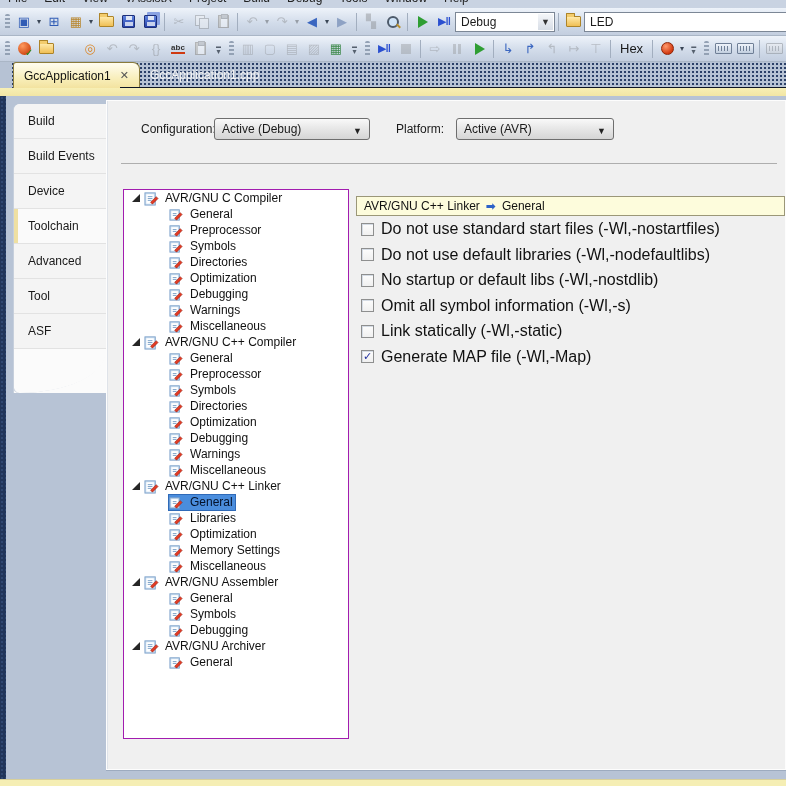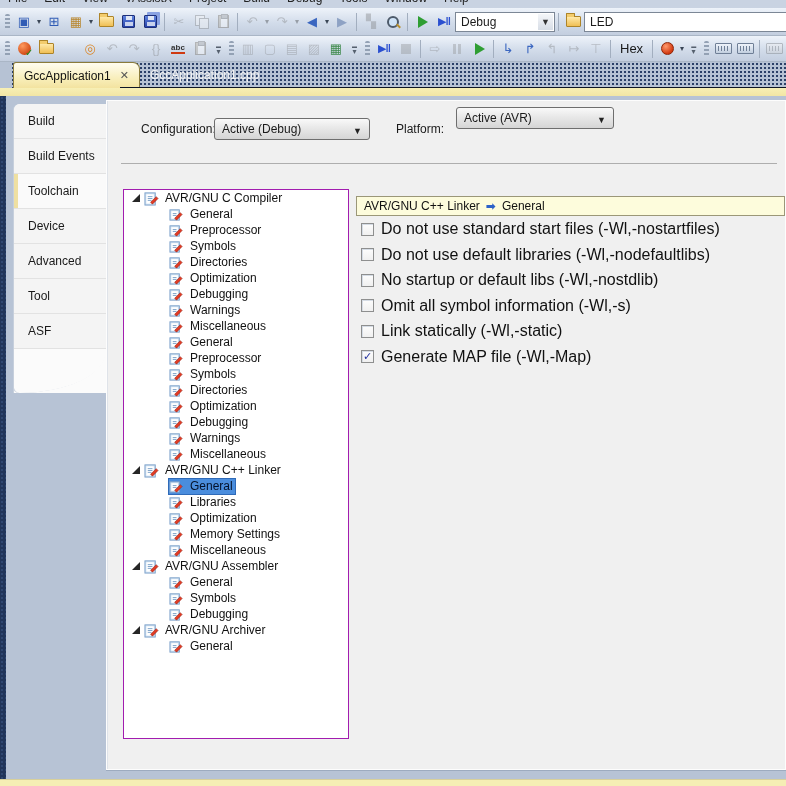--- a/index.html
+++ b/index.html
@@ -308,46 +308,46 @@
   <div class="workspace">
     <div class="edge-strip"></div>
 
     <div class="side-tabs" id="side-tabs">
         <div class="side-tab">
     <span>Build</span>
   </div>
         <div class="side-tab">
     <span>Build Events</span>
   </div>
+        <div class="side-tab">
+    <span>Device</span>
+  </div>
         <div class="side-tab selected">
     <span>Toolchain</span>
-  </div>
-        <div class="side-tab">
-    <span>Device</span>
   </div>
         <div class="side-tab">
     <span>Advanced</span>
   </div>
         <div class="side-tab">
     <span>Tool</span>
   </div>
         <div class="side-tab">
     <span>ASF</span>
   </div>
         <div class="side-tail"></div>
       </div>
 
     <div class="panel">
       <span class="cfg-label" style="left:34px; top:21px;">Configuration:</span>
       <div class="dropdown" style="left:107px; top:17px; width:156px;">
         <span>Active (Debug)</span>
         <span class="dd-caret">▼</span>
       </div>
       <span class="cfg-label" style="left:289px; top:21px;">Platform:</span>
-      <div class="dropdown" style="left:349px; top:6px; width:158px;">
+      <div class="dropdown" style="left:349px; top:17px; width:158px;">
         <span>Active (AVR)</span>
         <span class="dd-caret">▼</span>
       </div>
       <div class="cfg-sep"></div>
 
       <div class="treebox" id="treebox">
           <div class="trow parent">
     <svg class="arr" viewBox="0 0 8 8">
       <path d="M8 0 L8 8 L0 8 Z" fill="#262626"></path>
     </svg>
@@ -440,162 +440,107 @@
     <span class="selwrap-slot" style="display:flex;align-items:center;">
       <svg class="nicon" viewBox="0 0 16 16">
         <rect x="1" y="3" width="10" height="11" fill="#cfe0f2" stroke="#7aa0c8"></rect>
         <rect x="2.5" y="4.5" width="7" height="8" fill="#ffffff"></rect>
         <path d="M4 7 h4 M4 9 h4" stroke="#7aa0c8" stroke-width="1"></path>
         <path d="M6 12 L12 6 L14 8 L8 14 Z" fill="#e23b24" stroke="#8e1d10" stroke-width="0.6"></path>
       </svg>
       <span class="lbl">Miscellaneous</span>
     </span>
   </div>
-          <div class="trow child">
-    <span class="selwrap-slot" style="display:flex;align-items:center;">
-      <svg class="nicon" viewBox="0 0 16 16">
-        <rect x="1" y="3" width="10" height="11" fill="#cfe0f2" stroke="#7aa0c8"></rect>
-        <rect x="2.5" y="4.5" width="7" height="8" fill="#ffffff"></rect>
-        <path d="M4 7 h4 M4 9 h4" stroke="#7aa0c8" stroke-width="1"></path>
-        <path d="M6 12 L12 6 L14 8 L8 14 Z" fill="#e23b24" stroke="#8e1d10" stroke-width="0.6"></path>
-      </svg>
-      <span class="lbl">General</span>
-    </span>
-  </div>
-          <div class="trow child">
-    <span class="selwrap-slot" style="display:flex;align-items:center;">
-      <svg class="nicon" viewBox="0 0 16 16">
-        <rect x="1" y="3" width="10" height="11" fill="#cfe0f2" stroke="#7aa0c8"></rect>
-        <rect x="2.5" y="4.5" width="7" height="8" fill="#ffffff"></rect>
-        <path d="M4 7 h4 M4 9 h4" stroke="#7aa0c8" stroke-width="1"></path>
-        <path d="M6 12 L12 6 L14 8 L8 14 Z" fill="#e23b24" stroke="#8e1d10" stroke-width="0.6"></path>
-      </svg>
-      <span class="lbl">Preprocessor</span>
-    </span>
-  </div>
-          <div class="trow child">
-    <span class="selwrap-slot" style="display:flex;align-items:center;">
-      <svg class="nicon" viewBox="0 0 16 16">
-        <rect x="1" y="3" width="10" height="11" fill="#cfe0f2" stroke="#7aa0c8"></rect>
-        <rect x="2.5" y="4.5" width="7" height="8" fill="#ffffff"></rect>
-        <path d="M4 7 h4 M4 9 h4" stroke="#7aa0c8" stroke-width="1"></path>
-        <path d="M6 12 L12 6 L14 8 L8 14 Z" fill="#e23b24" stroke="#8e1d10" stroke-width="0.6"></path>
-      </svg>
-      <span class="lbl">Symbols</span>
-    </span>
-  </div>
-          <div class="trow child">
-    <span class="selwrap-slot" style="display:flex;align-items:center;">
-      <svg class="nicon" viewBox="0 0 16 16">
-        <rect x="1" y="3" width="10" height="11" fill="#cfe0f2" stroke="#7aa0c8"></rect>
-        <rect x="2.5" y="4.5" width="7" height="8" fill="#ffffff"></rect>
-        <path d="M4 7 h4 M4 9 h4" stroke="#7aa0c8" stroke-width="1"></path>
-        <path d="M6 12 L12 6 L14 8 L8 14 Z" fill="#e23b24" stroke="#8e1d10" stroke-width="0.6"></path>
-      </svg>
-      <span class="lbl">Directories</span>
-    </span>
-  </div>
-          <div class="trow child">
-    <span class="selwrap-slot" style="display:flex;align-items:center;">
-      <svg class="nicon" viewBox="0 0 16 16">
-        <rect x="1" y="3" width="10" height="11" fill="#cfe0f2" stroke="#7aa0c8"></rect>
-        <rect x="2.5" y="4.5" width="7" height="8" fill="#ffffff"></rect>
-        <path d="M4 7 h4 M4 9 h4" stroke="#7aa0c8" stroke-width="1"></path>
-        <path d="M6 12 L12 6 L14 8 L8 14 Z" fill="#e23b24" stroke="#8e1d10" stroke-width="0.6"></path>
-      </svg>
-      <span class="lbl">Optimization</span>
-    </span>
-  </div>
-          <div class="trow child">
-    <span class="selwrap-slot" style="display:flex;align-items:center;">
-      <svg class="nicon" viewBox="0 0 16 16">
-        <rect x="1" y="3" width="10" height="11" fill="#cfe0f2" stroke="#7aa0c8"></rect>
-        <rect x="2.5" y="4.5" width="7" height="8" fill="#ffffff"></rect>
-        <path d="M4 7 h4 M4 9 h4" stroke="#7aa0c8" stroke-width="1"></path>
-        <path d="M6 12 L12 6 L14 8 L8 14 Z" fill="#e23b24" stroke="#8e1d10" stroke-width="0.6"></path>
-      </svg>
-      <span class="lbl">Debugging</span>
-    </span>
-  </div>
-          <div class="trow child">
-    <span class="selwrap-slot" style="display:flex;align-items:center;">
-      <svg class="nicon" viewBox="0 0 16 16">
-        <rect x="1" y="3" width="10" height="11" fill="#cfe0f2" stroke="#7aa0c8"></rect>
-        <rect x="2.5" y="4.5" width="7" height="8" fill="#ffffff"></rect>
-        <path d="M4 7 h4 M4 9 h4" stroke="#7aa0c8" stroke-width="1"></path>
-        <path d="M6 12 L12 6 L14 8 L8 14 Z" fill="#e23b24" stroke="#8e1d10" stroke-width="0.6"></path>
-      </svg>
-      <span class="lbl">Warnings</span>
-    </span>
-  </div>
-          <div class="trow child">
-    <span class="selwrap-slot" style="display:flex;align-items:center;">
-      <svg class="nicon" viewBox="0 0 16 16">
-        <rect x="1" y="3" width="10" height="11" fill="#cfe0f2" stroke="#7aa0c8"></rect>
-        <rect x="2.5" y="4.5" width="7" height="8" fill="#ffffff"></rect>
-        <path d="M4 7 h4 M4 9 h4" stroke="#7aa0c8" stroke-width="1"></path>
-        <path d="M6 12 L12 6 L14 8 L8 14 Z" fill="#e23b24" stroke="#8e1d10" stroke-width="0.6"></path>
-      </svg>
-      <span class="lbl">Miscellaneous</span>
-    </span>
-  </div>
           <div class="trow parent">
     <svg class="arr" viewBox="0 0 8 8">
       <path d="M8 0 L8 8 L0 8 Z" fill="#262626"></path>
     </svg>
     <svg class="nicon" viewBox="0 0 16 16">
       <rect x="1" y="2" width="11" height="13" fill="#cfe0f2" stroke="#7aa0c8"></rect>
       <rect x="2.5" y="3.5" width="8" height="10" fill="#ffffff"></rect>
       <path d="M4 6 h5 M4 8 h5 M4 10 h4" stroke="#7aa0c8" stroke-width="1"></path>
       <path d="M7 12 L13 6 L15 8 L9 14 Z" fill="#e23b24" stroke="#8e1d10" stroke-width="0.6"></path>
     </svg>
-    <span class="lbl">AVR/GNU C++ Linker</span>
-  </div>
-          <div class="trow child">
-    <span class="selwrap-slot selwrap" style="display:flex;align-items:center;">
+    <span class="lbl">AVR/GNU C++ Compiler</span>
+  </div>
+          <div class="trow child">
+    <span class="selwrap-slot" style="display:flex;align-items:center;">
       <svg class="nicon" viewBox="0 0 16 16">
         <rect x="1" y="3" width="10" height="11" fill="#cfe0f2" stroke="#7aa0c8"></rect>
         <rect x="2.5" y="4.5" width="7" height="8" fill="#ffffff"></rect>
         <path d="M4 7 h4 M4 9 h4" stroke="#7aa0c8" stroke-width="1"></path>
         <path d="M6 12 L12 6 L14 8 L8 14 Z" fill="#e23b24" stroke="#8e1d10" stroke-width="0.6"></path>
       </svg>
       <span class="lbl">General</span>
     </span>
   </div>
           <div class="trow child">
-    <span class="selwrap-slot" style="display:flex;align-items:center;justify-content:center;">
-      <svg class="nicon" viewBox="0 0 16 16">
-        <rect x="1" y="3" width="10" height="11" fill="#cfe0f2" stroke="#7aa0c8"></rect>
-        <rect x="2.5" y="4.5" width="7" height="8" fill="#ffffff"></rect>
-        <path d="M4 7 h4 M4 9 h4" stroke="#7aa0c8" stroke-width="1"></path>
-        <path d="M6 12 L12 6 L14 8 L8 14 Z" fill="#e23b24" stroke="#8e1d10" stroke-width="0.6"></path>
-      </svg>
-      <span class="lbl">Libraries</span>
+    <span class="selwrap-slot" style="display:flex;align-items:center;">
+      <svg class="nicon" viewBox="0 0 16 16">
+        <rect x="1" y="3" width="10" height="11" fill="#cfe0f2" stroke="#7aa0c8"></rect>
+        <rect x="2.5" y="4.5" width="7" height="8" fill="#ffffff"></rect>
+        <path d="M4 7 h4 M4 9 h4" stroke="#7aa0c8" stroke-width="1"></path>
+        <path d="M6 12 L12 6 L14 8 L8 14 Z" fill="#e23b24" stroke="#8e1d10" stroke-width="0.6"></path>
+      </svg>
+      <span class="lbl">Preprocessor</span>
+    </span>
+  </div>
+          <div class="trow child">
+    <span class="selwrap-slot" style="display:flex;align-items:center;">
+      <svg class="nicon" viewBox="0 0 16 16">
+        <rect x="1" y="3" width="10" height="11" fill="#cfe0f2" stroke="#7aa0c8"></rect>
+        <rect x="2.5" y="4.5" width="7" height="8" fill="#ffffff"></rect>
+        <path d="M4 7 h4 M4 9 h4" stroke="#7aa0c8" stroke-width="1"></path>
+        <path d="M6 12 L12 6 L14 8 L8 14 Z" fill="#e23b24" stroke="#8e1d10" stroke-width="0.6"></path>
+      </svg>
+      <span class="lbl">Symbols</span>
+    </span>
+  </div>
+          <div class="trow child">
+    <span class="selwrap-slot" style="display:flex;align-items:center;">
+      <svg class="nicon" viewBox="0 0 16 16">
+        <rect x="1" y="3" width="10" height="11" fill="#cfe0f2" stroke="#7aa0c8"></rect>
+        <rect x="2.5" y="4.5" width="7" height="8" fill="#ffffff"></rect>
+        <path d="M4 7 h4 M4 9 h4" stroke="#7aa0c8" stroke-width="1"></path>
+        <path d="M6 12 L12 6 L14 8 L8 14 Z" fill="#e23b24" stroke="#8e1d10" stroke-width="0.6"></path>
+      </svg>
+      <span class="lbl">Directories</span>
     </span>
   </div>
           <div class="trow child">
     <span class="selwrap-slot" style="display:flex;align-items:center;">
       <svg class="nicon" viewBox="0 0 16 16">
         <rect x="1" y="3" width="10" height="11" fill="#cfe0f2" stroke="#7aa0c8"></rect>
         <rect x="2.5" y="4.5" width="7" height="8" fill="#ffffff"></rect>
         <path d="M4 7 h4 M4 9 h4" stroke="#7aa0c8" stroke-width="1"></path>
         <path d="M6 12 L12 6 L14 8 L8 14 Z" fill="#e23b24" stroke="#8e1d10" stroke-width="0.6"></path>
       </svg>
       <span class="lbl">Optimization</span>
     </span>
   </div>
           <div class="trow child">
-    <span class="selwrap-slot" style="display:flex;align-items:flex-start;">
-      <svg class="nicon" viewBox="0 0 16 16">
-        <rect x="1" y="3" width="10" height="11" fill="#cfe0f2" stroke="#7aa0c8"></rect>
-        <rect x="2.5" y="4.5" width="7" height="8" fill="#ffffff"></rect>
-        <path d="M4 7 h4 M4 9 h4" stroke="#7aa0c8" stroke-width="1"></path>
-        <path d="M6 12 L12 6 L14 8 L8 14 Z" fill="#e23b24" stroke="#8e1d10" stroke-width="0.6"></path>
-      </svg>
-      <span class="lbl">Memory Settings</span>
+    <span class="selwrap-slot" style="display:flex;align-items:center;">
+      <svg class="nicon" viewBox="0 0 16 16">
+        <rect x="1" y="3" width="10" height="11" fill="#cfe0f2" stroke="#7aa0c8"></rect>
+        <rect x="2.5" y="4.5" width="7" height="8" fill="#ffffff"></rect>
+        <path d="M4 7 h4 M4 9 h4" stroke="#7aa0c8" stroke-width="1"></path>
+        <path d="M6 12 L12 6 L14 8 L8 14 Z" fill="#e23b24" stroke="#8e1d10" stroke-width="0.6"></path>
+      </svg>
+      <span class="lbl">Debugging</span>
+    </span>
+  </div>
+          <div class="trow child">
+    <span class="selwrap-slot" style="display:flex;align-items:center;">
+      <svg class="nicon" viewBox="0 0 16 16">
+        <rect x="1" y="3" width="10" height="11" fill="#cfe0f2" stroke="#7aa0c8"></rect>
+        <rect x="2.5" y="4.5" width="7" height="8" fill="#ffffff"></rect>
+        <path d="M4 7 h4 M4 9 h4" stroke="#7aa0c8" stroke-width="1"></path>
+        <path d="M6 12 L12 6 L14 8 L8 14 Z" fill="#e23b24" stroke="#8e1d10" stroke-width="0.6"></path>
+      </svg>
+      <span class="lbl">Warnings</span>
     </span>
   </div>
           <div class="trow child">
     <span class="selwrap-slot" style="display:flex;align-items:center;">
       <svg class="nicon" viewBox="0 0 16 16">
         <rect x="1" y="3" width="10" height="11" fill="#cfe0f2" stroke="#7aa0c8"></rect>
         <rect x="2.5" y="4.5" width="7" height="8" fill="#ffffff"></rect>
         <path d="M4 7 h4 M4 9 h4" stroke="#7aa0c8" stroke-width="1"></path>
         <path d="M6 12 L12 6 L14 8 L8 14 Z" fill="#e23b24" stroke="#8e1d10" stroke-width="0.6"></path>
       </svg>
@@ -605,65 +550,132 @@
           <div class="trow parent">
     <svg class="arr" viewBox="0 0 8 8">
       <path d="M8 0 L8 8 L0 8 Z" fill="#262626"></path>
     </svg>
     <svg class="nicon" viewBox="0 0 16 16">
       <rect x="1" y="2" width="11" height="13" fill="#cfe0f2" stroke="#7aa0c8"></rect>
       <rect x="2.5" y="3.5" width="8" height="10" fill="#ffffff"></rect>
       <path d="M4 6 h5 M4 8 h5 M4 10 h4" stroke="#7aa0c8" stroke-width="1"></path>
       <path d="M7 12 L13 6 L15 8 L9 14 Z" fill="#e23b24" stroke="#8e1d10" stroke-width="0.6"></path>
     </svg>
-    <span class="lbl">AVR/GNU Assembler</span>
-  </div>
-          <div class="trow child">
-    <span class="selwrap-slot" style="display:flex;align-items:center;">
+    <span class="lbl">AVR/GNU C++ Linker</span>
+  </div>
+          <div class="trow child">
+    <span class="selwrap-slot selwrap" style="display:flex;align-items:center;">
       <svg class="nicon" viewBox="0 0 16 16">
         <rect x="1" y="3" width="10" height="11" fill="#cfe0f2" stroke="#7aa0c8"></rect>
         <rect x="2.5" y="4.5" width="7" height="8" fill="#ffffff"></rect>
         <path d="M4 7 h4 M4 9 h4" stroke="#7aa0c8" stroke-width="1"></path>
         <path d="M6 12 L12 6 L14 8 L8 14 Z" fill="#e23b24" stroke="#8e1d10" stroke-width="0.6"></path>
       </svg>
       <span class="lbl">General</span>
     </span>
   </div>
           <div class="trow child">
-    <span class="selwrap-slot" style="display:flex;align-items:center;">
-      <svg class="nicon" viewBox="0 0 16 16">
-        <rect x="1" y="3" width="10" height="11" fill="#cfe0f2" stroke="#7aa0c8"></rect>
-        <rect x="2.5" y="4.5" width="7" height="8" fill="#ffffff"></rect>
-        <path d="M4 7 h4 M4 9 h4" stroke="#7aa0c8" stroke-width="1"></path>
-        <path d="M6 12 L12 6 L14 8 L8 14 Z" fill="#e23b24" stroke="#8e1d10" stroke-width="0.6"></path>
-      </svg>
-      <span class="lbl">Symbols</span>
-    </span>
-  </div>
-          <div class="trow child">
-    <span class="selwrap-slot" style="display:flex;align-items:center;">
-      <svg class="nicon" viewBox="0 0 16 16">
-        <rect x="1" y="3" width="10" height="11" fill="#cfe0f2" stroke="#7aa0c8"></rect>
-        <rect x="2.5" y="4.5" width="7" height="8" fill="#ffffff"></rect>
-        <path d="M4 7 h4 M4 9 h4" stroke="#7aa0c8" stroke-width="1"></path>
-        <path d="M6 12 L12 6 L14 8 L8 14 Z" fill="#e23b24" stroke="#8e1d10" stroke-width="0.6"></path>
-      </svg>
-      <span class="lbl">Debugging</span>
+    <span class="selwrap-slot" style="display:flex;align-items:center;justify-content:center;">
+      <svg class="nicon" viewBox="0 0 16 16">
+        <rect x="1" y="3" width="10" height="11" fill="#cfe0f2" stroke="#7aa0c8"></rect>
+        <rect x="2.5" y="4.5" width="7" height="8" fill="#ffffff"></rect>
+        <path d="M4 7 h4 M4 9 h4" stroke="#7aa0c8" stroke-width="1"></path>
+        <path d="M6 12 L12 6 L14 8 L8 14 Z" fill="#e23b24" stroke="#8e1d10" stroke-width="0.6"></path>
+      </svg>
+      <span class="lbl">Libraries</span>
+    </span>
+  </div>
+          <div class="trow child">
+    <span class="selwrap-slot" style="display:flex;align-items:center;">
+      <svg class="nicon" viewBox="0 0 16 16">
+        <rect x="1" y="3" width="10" height="11" fill="#cfe0f2" stroke="#7aa0c8"></rect>
+        <rect x="2.5" y="4.5" width="7" height="8" fill="#ffffff"></rect>
+        <path d="M4 7 h4 M4 9 h4" stroke="#7aa0c8" stroke-width="1"></path>
+        <path d="M6 12 L12 6 L14 8 L8 14 Z" fill="#e23b24" stroke="#8e1d10" stroke-width="0.6"></path>
+      </svg>
+      <span class="lbl">Optimization</span>
+    </span>
+  </div>
+          <div class="trow child">
+    <span class="selwrap-slot" style="display:flex;align-items:flex-start;">
+      <svg class="nicon" viewBox="0 0 16 16">
+        <rect x="1" y="3" width="10" height="11" fill="#cfe0f2" stroke="#7aa0c8"></rect>
+        <rect x="2.5" y="4.5" width="7" height="8" fill="#ffffff"></rect>
+        <path d="M4 7 h4 M4 9 h4" stroke="#7aa0c8" stroke-width="1"></path>
+        <path d="M6 12 L12 6 L14 8 L8 14 Z" fill="#e23b24" stroke="#8e1d10" stroke-width="0.6"></path>
+      </svg>
+      <span class="lbl">Memory Settings</span>
+    </span>
+  </div>
+          <div class="trow child">
+    <span class="selwrap-slot" style="display:flex;align-items:center;">
+      <svg class="nicon" viewBox="0 0 16 16">
+        <rect x="1" y="3" width="10" height="11" fill="#cfe0f2" stroke="#7aa0c8"></rect>
+        <rect x="2.5" y="4.5" width="7" height="8" fill="#ffffff"></rect>
+        <path d="M4 7 h4 M4 9 h4" stroke="#7aa0c8" stroke-width="1"></path>
+        <path d="M6 12 L12 6 L14 8 L8 14 Z" fill="#e23b24" stroke="#8e1d10" stroke-width="0.6"></path>
+      </svg>
+      <span class="lbl">Miscellaneous</span>
     </span>
   </div>
           <div class="trow parent">
     <svg class="arr" viewBox="0 0 8 8">
       <path d="M8 0 L8 8 L0 8 Z" fill="#262626"></path>
     </svg>
     <svg class="nicon" viewBox="0 0 16 16">
       <rect x="1" y="2" width="11" height="13" fill="#cfe0f2" stroke="#7aa0c8"></rect>
       <rect x="2.5" y="3.5" width="8" height="10" fill="#ffffff"></rect>
       <path d="M4 6 h5 M4 8 h5 M4 10 h4" stroke="#7aa0c8" stroke-width="1"></path>
       <path d="M7 12 L13 6 L15 8 L9 14 Z" fill="#e23b24" stroke="#8e1d10" stroke-width="0.6"></path>
     </svg>
+    <span class="lbl">AVR/GNU Assembler</span>
+  </div>
+          <div class="trow child">
+    <span class="selwrap-slot" style="display:flex;align-items:center;">
+      <svg class="nicon" viewBox="0 0 16 16">
+        <rect x="1" y="3" width="10" height="11" fill="#cfe0f2" stroke="#7aa0c8"></rect>
+        <rect x="2.5" y="4.5" width="7" height="8" fill="#ffffff"></rect>
+        <path d="M4 7 h4 M4 9 h4" stroke="#7aa0c8" stroke-width="1"></path>
+        <path d="M6 12 L12 6 L14 8 L8 14 Z" fill="#e23b24" stroke="#8e1d10" stroke-width="0.6"></path>
+      </svg>
+      <span class="lbl">General</span>
+    </span>
+  </div>
+          <div class="trow child">
+    <span class="selwrap-slot" style="display:flex;align-items:center;">
+      <svg class="nicon" viewBox="0 0 16 16">
+        <rect x="1" y="3" width="10" height="11" fill="#cfe0f2" stroke="#7aa0c8"></rect>
+        <rect x="2.5" y="4.5" width="7" height="8" fill="#ffffff"></rect>
+        <path d="M4 7 h4 M4 9 h4" stroke="#7aa0c8" stroke-width="1"></path>
+        <path d="M6 12 L12 6 L14 8 L8 14 Z" fill="#e23b24" stroke="#8e1d10" stroke-width="0.6"></path>
+      </svg>
+      <span class="lbl">Symbols</span>
+    </span>
+  </div>
+          <div class="trow child">
+    <span class="selwrap-slot" style="display:flex;align-items:center;">
+      <svg class="nicon" viewBox="0 0 16 16">
+        <rect x="1" y="3" width="10" height="11" fill="#cfe0f2" stroke="#7aa0c8"></rect>
+        <rect x="2.5" y="4.5" width="7" height="8" fill="#ffffff"></rect>
+        <path d="M4 7 h4 M4 9 h4" stroke="#7aa0c8" stroke-width="1"></path>
+        <path d="M6 12 L12 6 L14 8 L8 14 Z" fill="#e23b24" stroke="#8e1d10" stroke-width="0.6"></path>
+      </svg>
+      <span class="lbl">Debugging</span>
+    </span>
+  </div>
+          <div class="trow parent">
+    <svg class="arr" viewBox="0 0 8 8">
+      <path d="M8 0 L8 8 L0 8 Z" fill="#262626"></path>
+    </svg>
+    <svg class="nicon" viewBox="0 0 16 16">
+      <rect x="1" y="2" width="11" height="13" fill="#cfe0f2" stroke="#7aa0c8"></rect>
+      <rect x="2.5" y="3.5" width="8" height="10" fill="#ffffff"></rect>
+      <path d="M4 6 h5 M4 8 h5 M4 10 h4" stroke="#7aa0c8" stroke-width="1"></path>
+      <path d="M7 12 L13 6 L15 8 L9 14 Z" fill="#e23b24" stroke="#8e1d10" stroke-width="0.6"></path>
+    </svg>
     <span class="lbl">AVR/GNU Archiver</span>
   </div>
           <div class="trow child">
     <span class="selwrap-slot" style="display:flex;align-items:center;">
       <svg class="nicon" viewBox="0 0 16 16">
         <rect x="1" y="3" width="10" height="11" fill="#cfe0f2" stroke="#7aa0c8"></rect>
         <rect x="2.5" y="4.5" width="7" height="8" fill="#ffffff"></rect>
         <path d="M4 7 h4 M4 9 h4" stroke="#7aa0c8" stroke-width="1"></path>
         <path d="M6 12 L12 6 L14 8 L8 14 Z" fill="#e23b24" stroke="#8e1d10" stroke-width="0.6"></path>
       </svg>

